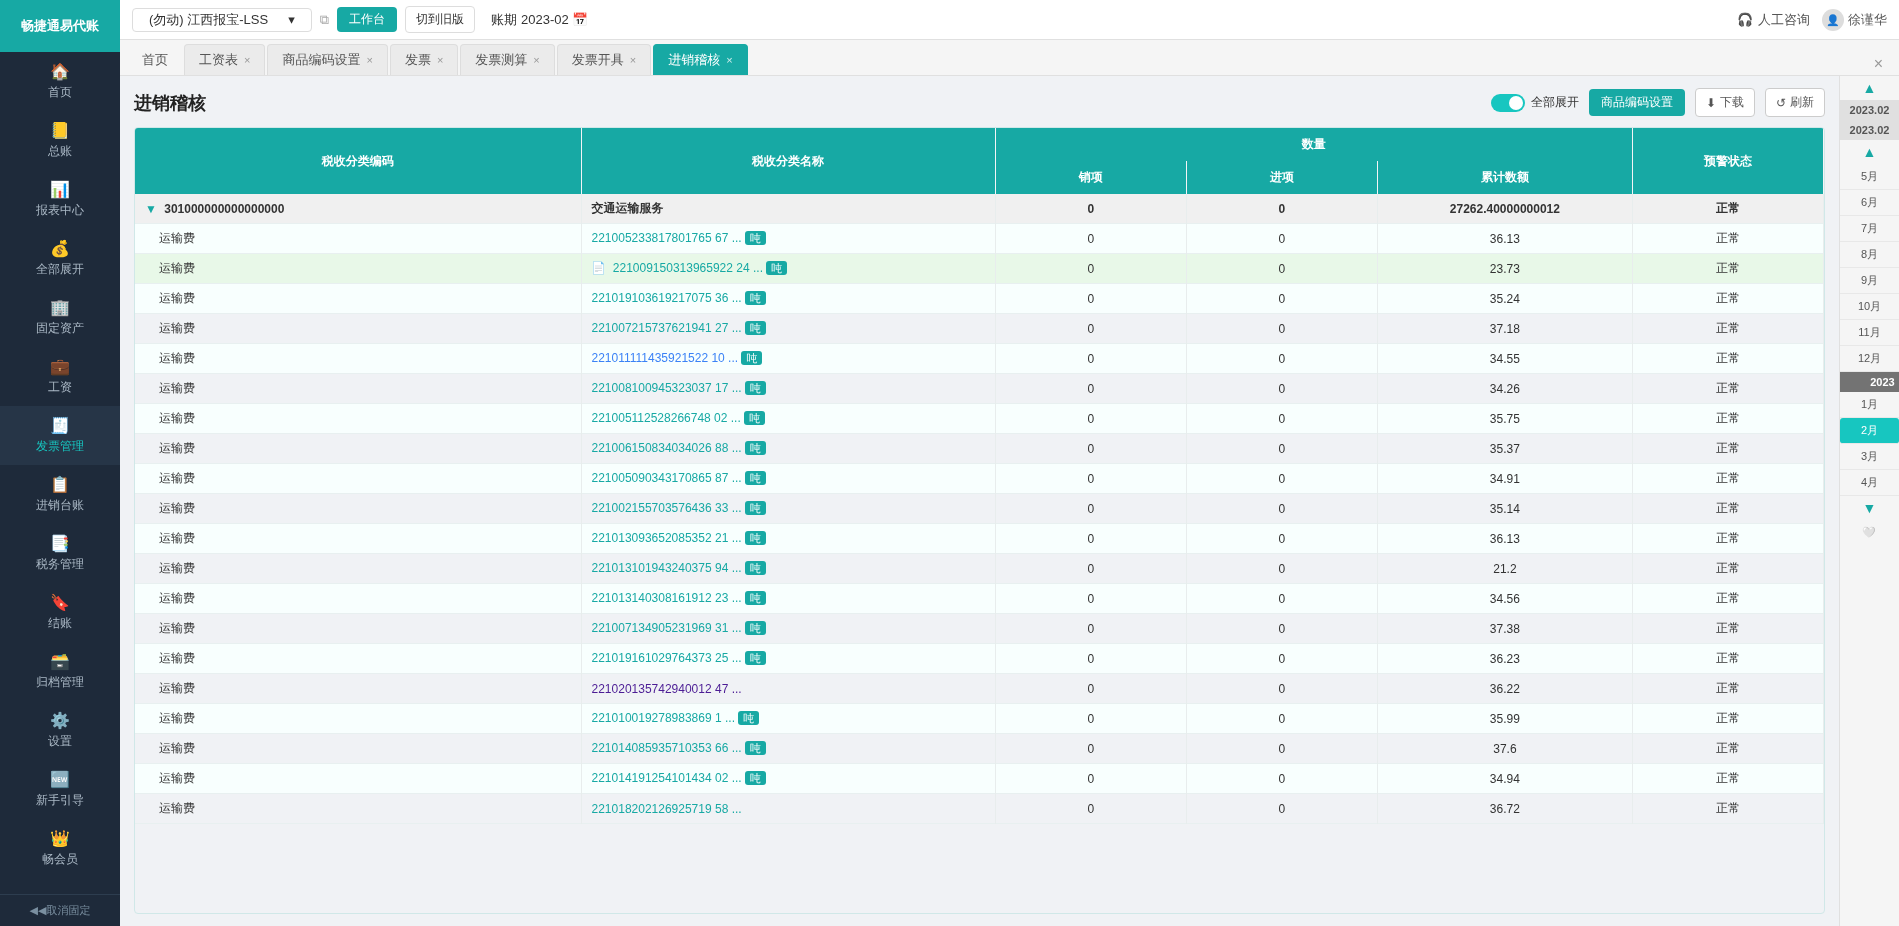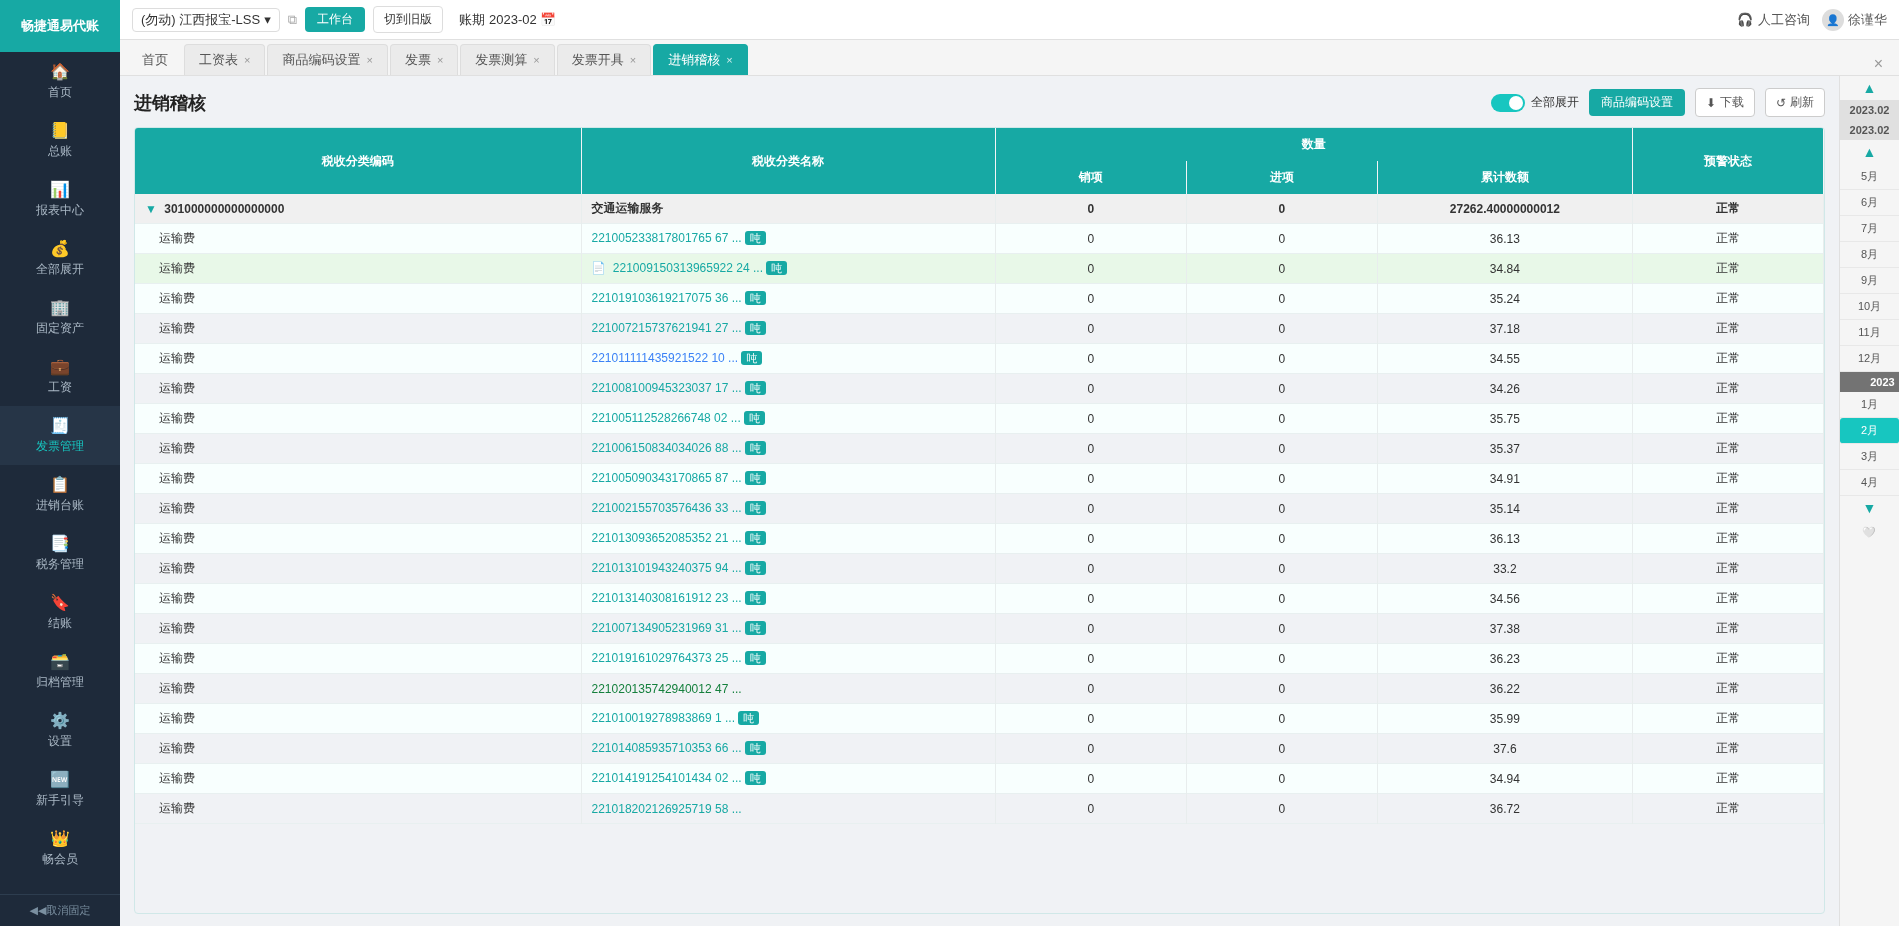--- a/index.html
+++ b/index.html
@@ -74,26 +74,26 @@
       display: flex;
       align-items: center;
       padding: 0 12px;
       border-bottom: 1px solid #e0e0e0;
       gap: 8px;
       flex-shrink: 0;
     }
     .topbar-company {
       display: flex;
       align-items: center;
-      gap: 4px;
+      gap: 20px;
       font-size: 13px;
       color: #333;
       border: 1px solid #ddd;
       border-radius: 4px;
-      padding: 2px 8px;
+      padding: 2px 16px;
       cursor: pointer;
     }
     .topbar-btn {
       background: #17a9a4;
       color: white;
       border: none;
       border-radius: 4px;
       padding: 4px 12px;
       cursor: pointer;
       font-size: 12px;
@@ -550,21 +550,21 @@
       <td class="left" style="padding-left:24px;">
         <span>运输费</span>
       </td>
       <td class="left">
         <span class="file-icon">📄</span>
         <span style="color:#17a9a4; cursor:pointer;">221009150313965922 24 ...</span>
         <span class="tag-tuo">吨</span>
       </td>
       <td>0</td>
       <td>0</td>
-      <td>34.84</td>
+      <td>23.73</td>
       <td>正常</td>
     </tr>
               <tr>
       <td class="left" style="padding-left:24px;">
         <span>运输费</span>
       </td>
       <td class="left">
         
         <span style="color:#17a9a4; cursor:pointer;">221019103619217075 36 ...</span>
         <span class="tag-tuo">吨</span>
@@ -690,21 +690,21 @@
       <td class="left" style="padding-left:24px;">
         <span>运输费</span>
       </td>
       <td class="left">
         
         <span style="color:#17a9a4; cursor:pointer;">221013101943240375 94 ...</span>
         <span class="tag-tuo">吨</span>
       </td>
       <td>0</td>
       <td>0</td>
-      <td>33.2</td>
+      <td>21.2</td>
       <td>正常</td>
     </tr>
               <tr>
       <td class="left" style="padding-left:24px;">
         <span>运输费</span>
       </td>
       <td class="left">
         
         <span style="color:#17a9a4; cursor:pointer;">221013140308161912 23 ...</span>
         <span class="tag-tuo">吨</span>
@@ -741,21 +741,21 @@
       <td>0</td>
       <td>36.23</td>
       <td>正常</td>
     </tr>
               <tr>
       <td class="left" style="padding-left:24px;">
         <span>运输费</span>
       </td>
       <td class="left">
         
-        <span style="color:#15803d; cursor:pointer;text-align:right;">221020135742940012 47 ...</span>
+        <span style="color:#4c1d95; cursor:pointer;text-align:right;">221020135742940012 47 ...</span>
         
       </td>
       <td>0</td>
       <td>0</td>
       <td>36.22</td>
       <td>正常</td>
     </tr>
               <tr>
       <td class="left" style="padding-left:24px;">
         <span>运输费</span>

